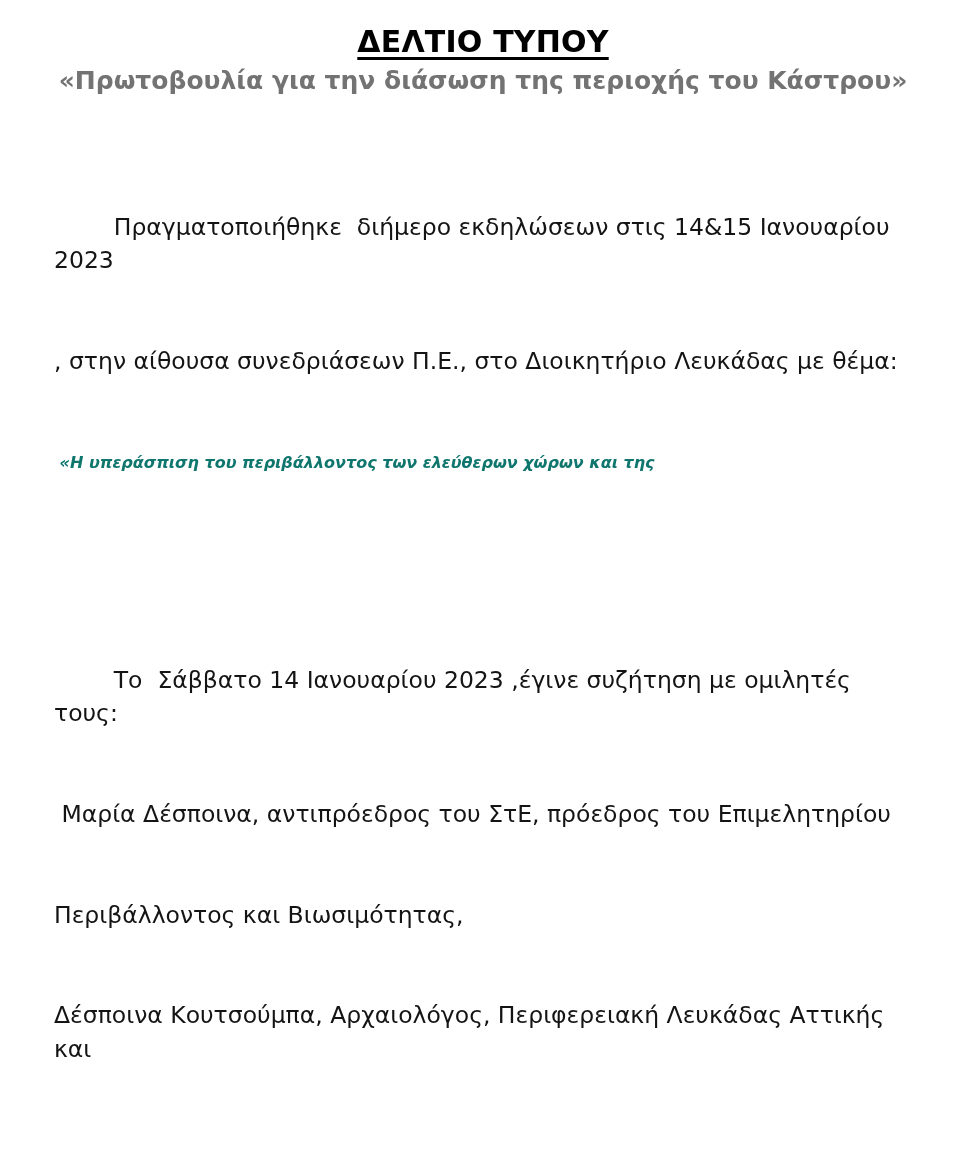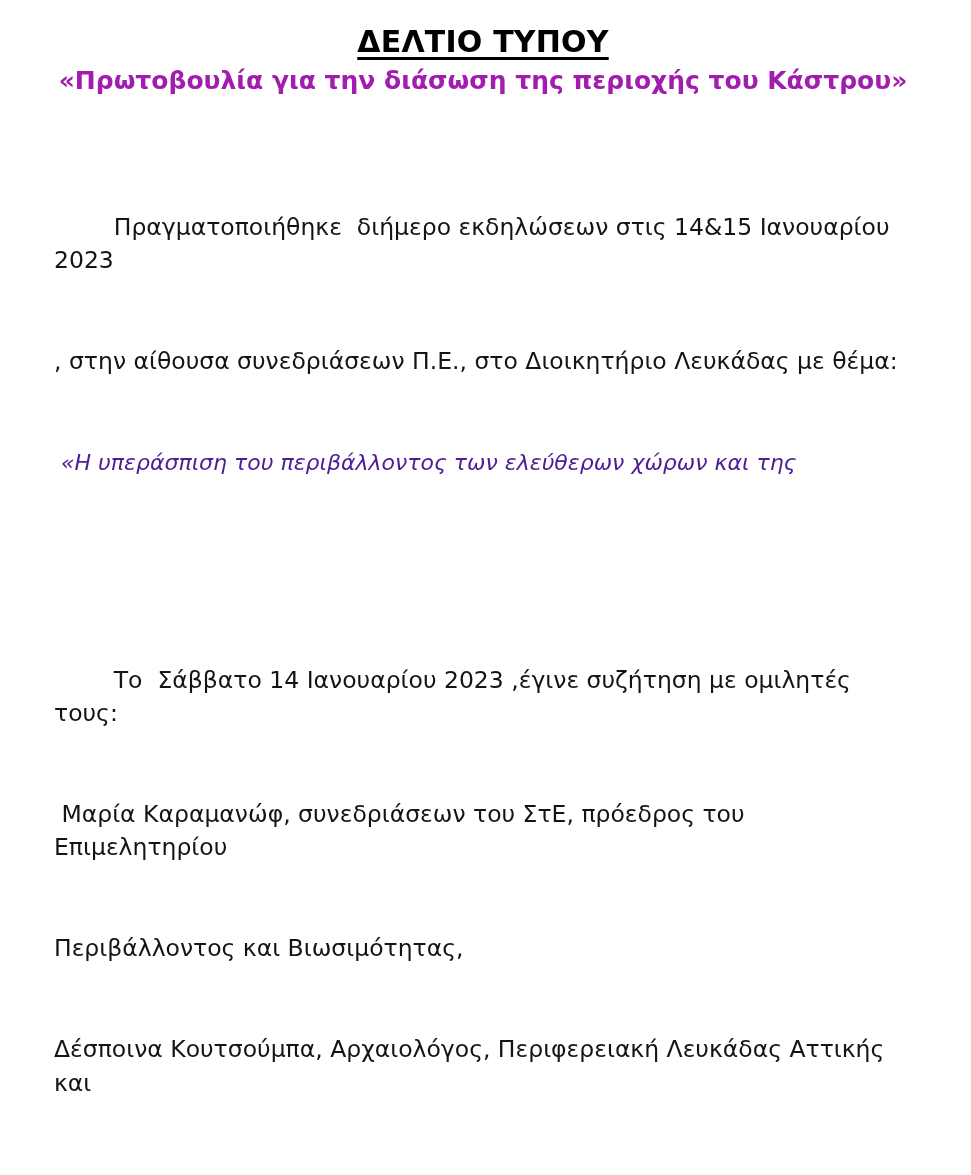--- a/index.html
+++ b/index.html
@@ -40,41 +40,41 @@
     text-decoration: underline;
     text-decoration-thickness: 3px;
     text-underline-offset: 5px;
   }
   .doc-subtitle {
     text-align: center;
     font-weight: bold;
     font-size: 25px;
     line-height: 34px;
     margin: 0 0 4px 0;
-    color: #a21caf;
+    color: #737373;
   }
 
   
   .para {
     font-size: 23.5px;
     line-height: 33.6px;
     margin: 8px;
     color: #141414;
     white-space: pre-wrap;
     word-spacing: 0px;
   }
   .spacer-line {
     height: 33.6px;
   }
   .emph {
-    font-weight: normal;
+    font-weight: bold;
     font-style: italic;
-    font-size: 22px;
+    font-size: 16px;
     line-height: 33.6px;
-    color: #4c1d95;
+    color: #0f766e;
   }
   .line { display: block; }
 </style>
 </head>
 <body>
 
 <div class="page">
 
   <h1 class="doc-title"><span class="ul">ΔΕΛΤΙΟ ΤΥΠΟΥ</span></h1>
 
@@ -85,20 +85,20 @@
   <p class="para">
     <span class="line">        Πραγματοποιήθηκε  διήμερο εκδηλώσεων στις 14&amp;15 Ιανουαρίου 2023</span>
     <span class="line">, στην αίθουσα συνεδριάσεων Π.Ε., στο Διοικητήριο Λευκάδας με θέμα:</span>
     <span class="line emph"> «Η υπεράσπιση του περιβάλλοντος των ελεύθερων χώρων και της</span>
   </p>
 
   <div class="spacer-line"></div>
 
   <p class="para">
     <span class="line">        Το  Σάββατο 14 Ιανουαρίου 2023 ,έγινε συζήτηση με ομιλητές τους:</span>
-    <span class="line"> Μαρία Καραμανώφ, συνεδριάσεων του ΣτΕ, πρόεδρος του Επιμελητηρίου</span>
+    <span class="line"> Μαρία Δέσποινα, αντιπρόεδρος του ΣτΕ, πρόεδρος του Επιμελητηρίου</span>
     <span class="line">Περιβάλλοντος και Βιωσιμότητας,</span>
     <span class="line">Δέσποινα Κουτσούμπα, Αρχαιολόγος, Περιφερειακή Λευκάδας Αττικής και</span>
     
     
   </p>
 
 </div>
 
 </body></html>

